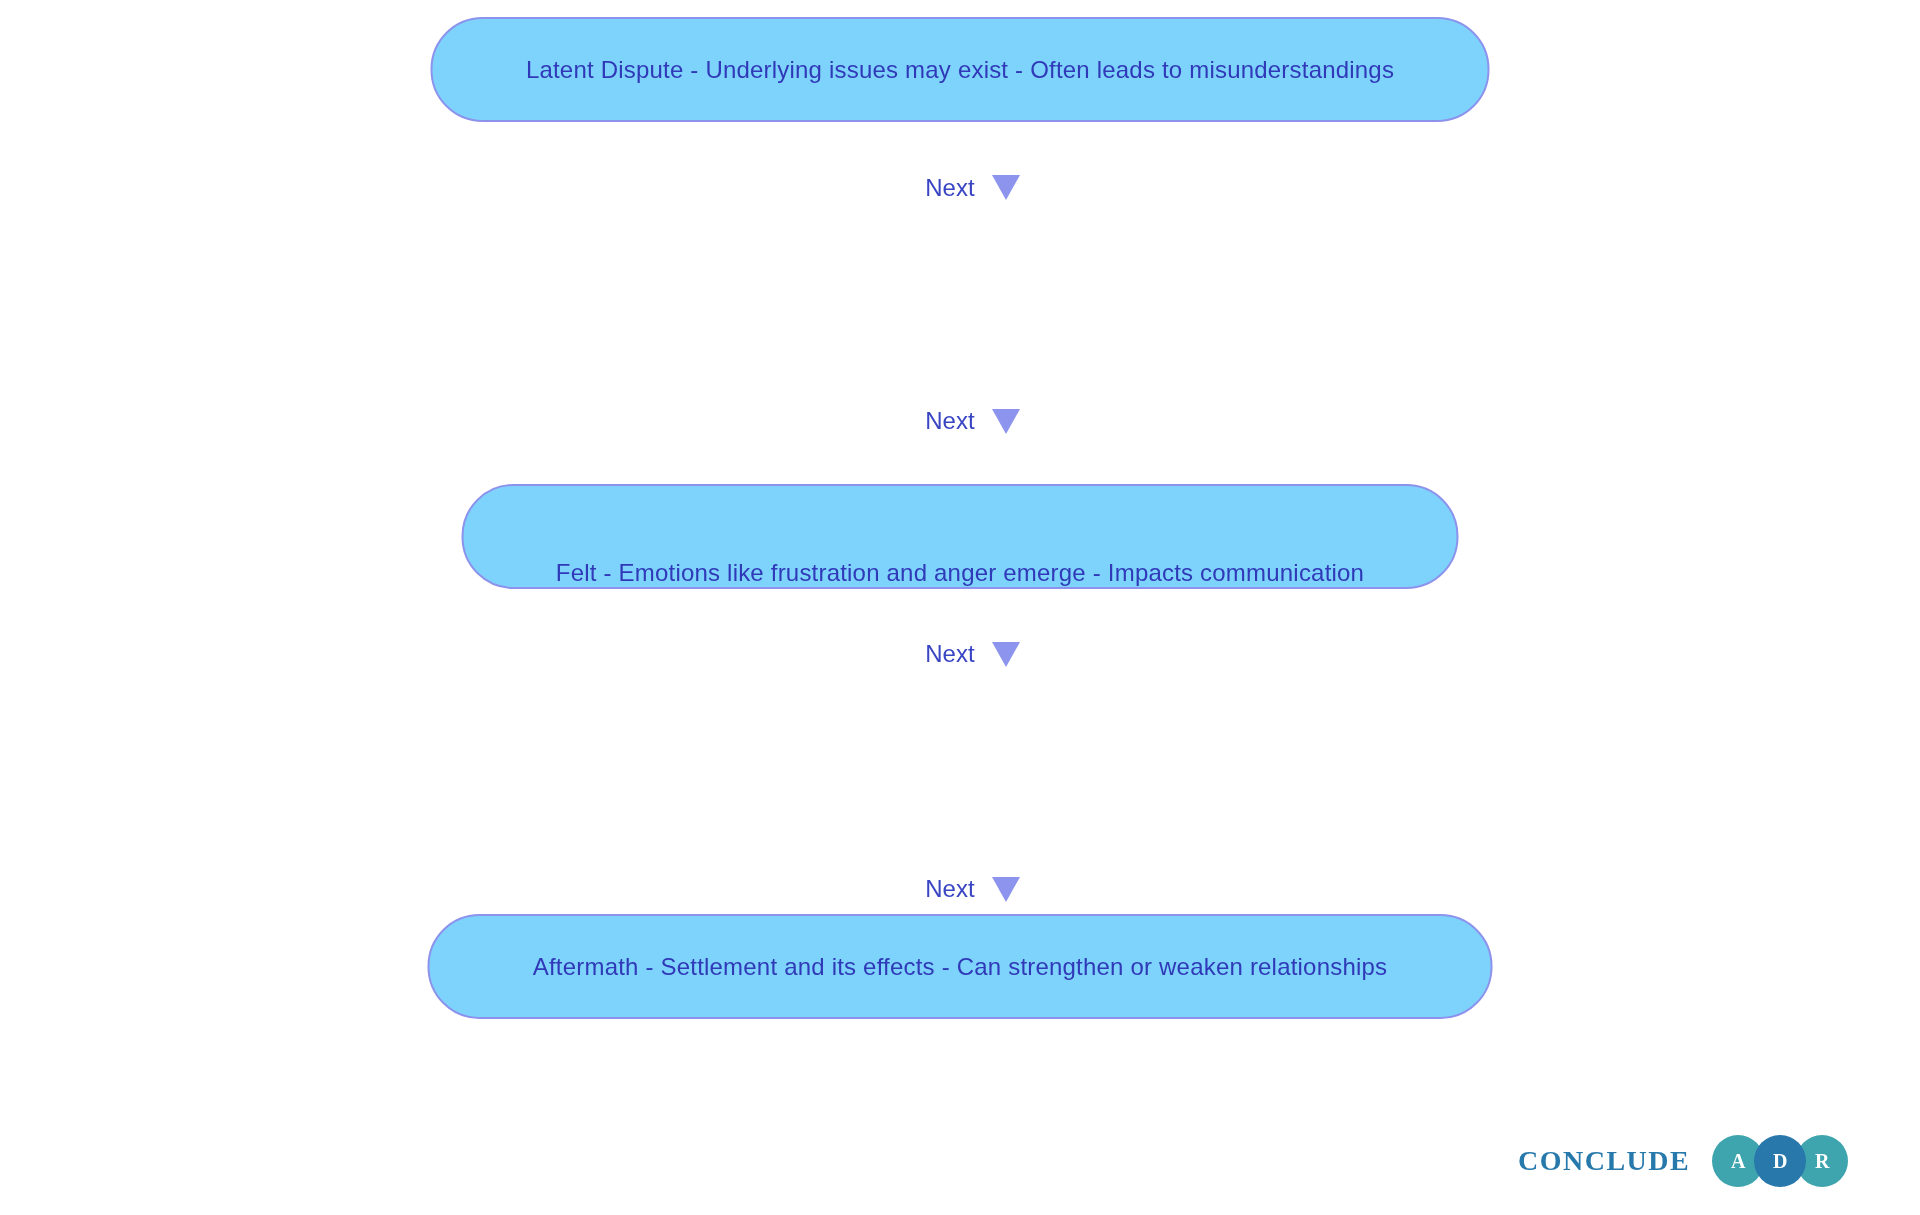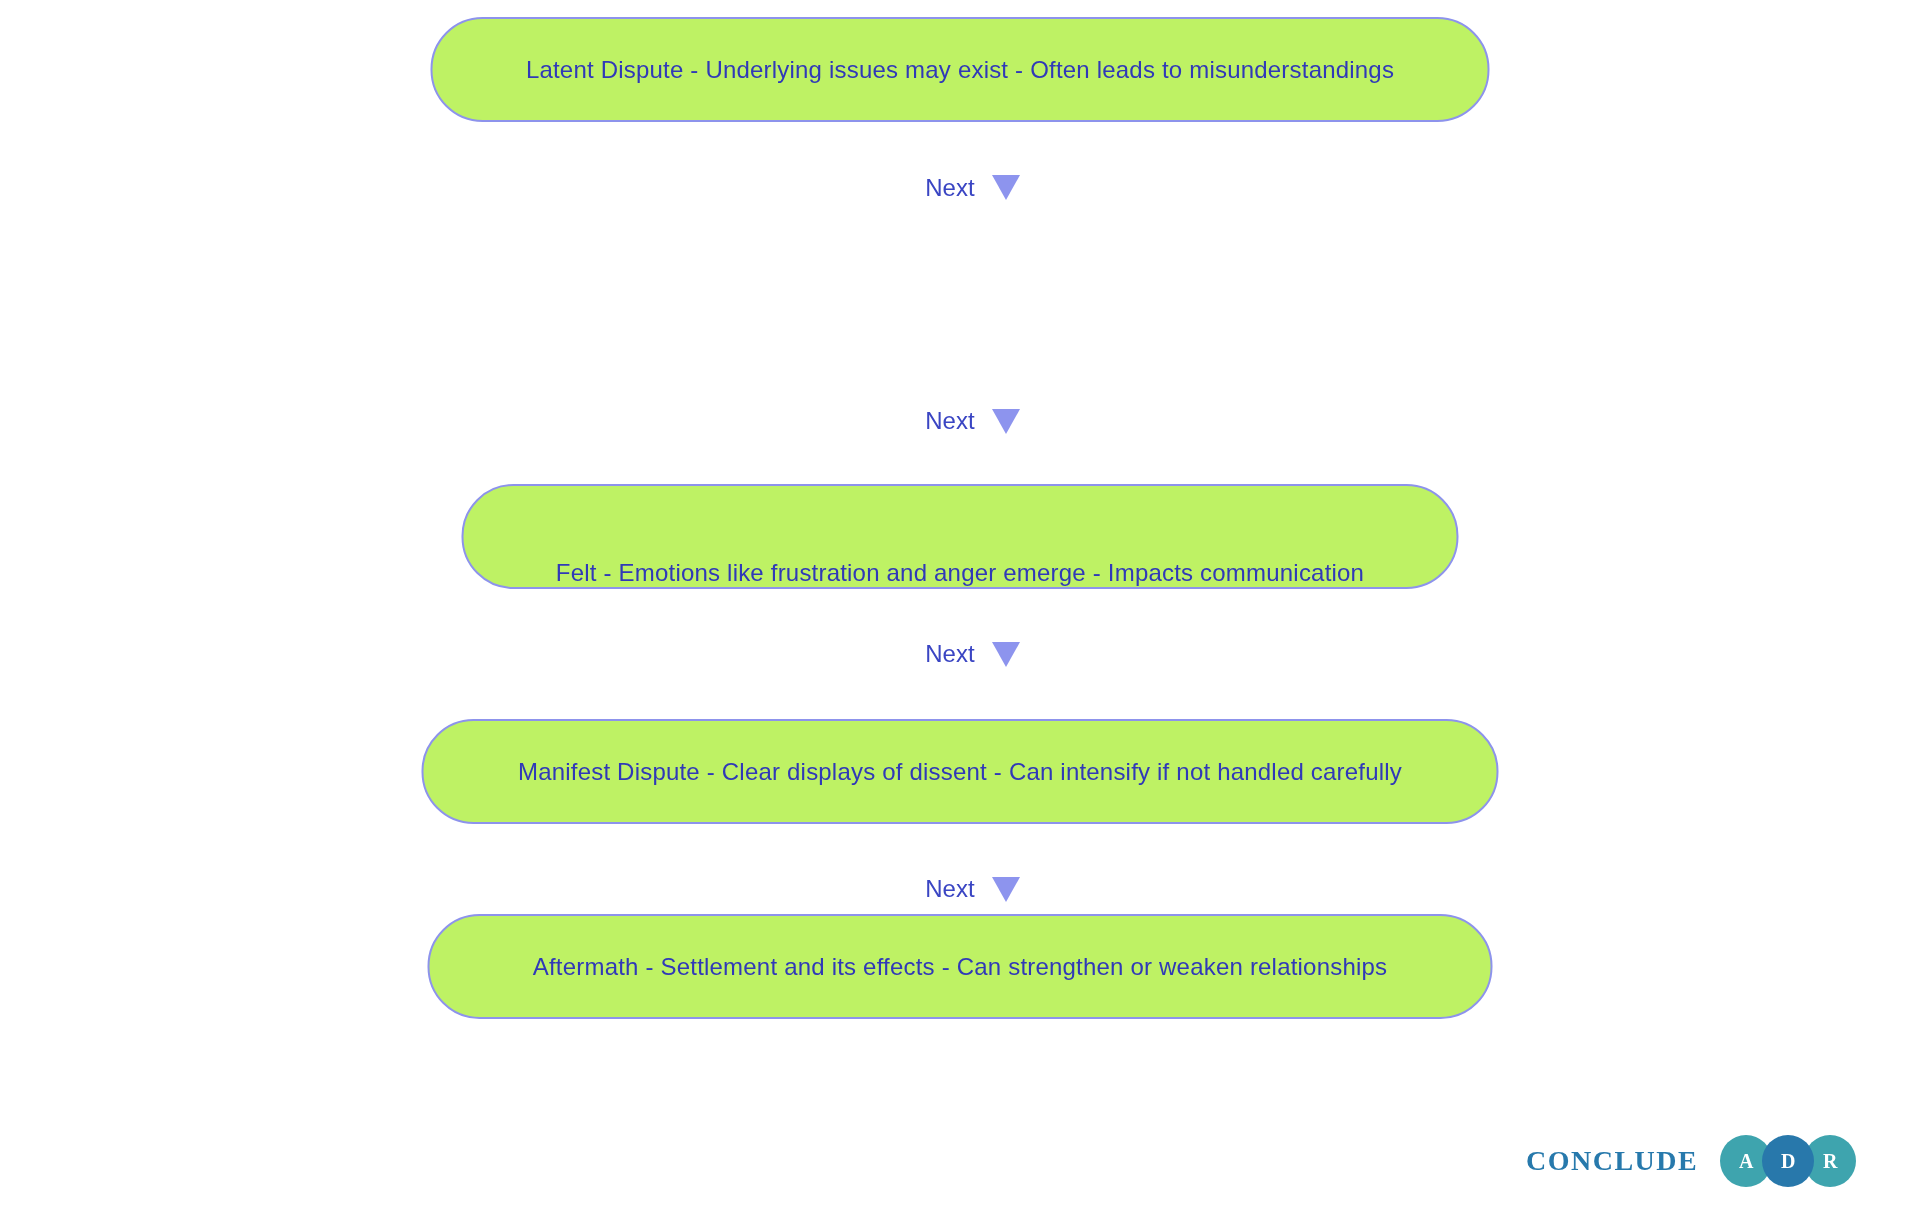--- a/index.html
+++ b/index.html
@@ -16,21 +16,21 @@
     overflow: hidden;
   }
 
   
   .node {
     position: absolute;
     left: 50%;
     transform: translateX(-50%);
     height: 105px;
     border-radius: 52px;
-    background: #bef264;
+    background: #7dd3fc;
     border: 2px solid #8d93ec;
     box-sizing: border-box;
     display: flex;
     align-items: center;
     justify-content: center;
     white-space: nowrap;
     font-size: 24px;
     color: #3039b8;
     letter-spacing: 0.2px;
   }
@@ -77,21 +77,20 @@
   }
 
   
   .logo {
     position: absolute;
     left: 1518px;
     top: 1134px;
     height: 54px;
     display: flex;
     align-items: center;
-    margin-left: 8px;
   }
   .logo .wordmark {
     font-family: "Liberation Serif", serif;
     font-weight: bold;
     font-size: 28px;
     letter-spacing: 1.5px;
     color: #2779ac;
   }
   .logo .badges {
     display: flex;
@@ -144,23 +143,20 @@
     <span>Felt - Emotions like frustration and anger emerge - Impacts communication</span>
   </div>
 
   <div class="connector c3">
     <div class="line top"></div>
     <div class="edge-label">Next</div>
     <div class="line bottom"></div>
     <div class="arrowhead"></div>
   </div>
 
-  <div class="node n4">
-    <span>Manifest Dispute - Clear displays of dissent - Can intensify if not handled carefully</span>
-  </div>
 
   <div class="connector c4">
     <div class="line top"></div>
     <div class="edge-label">Next</div>
     <div class="line bottom"></div>
     <div class="arrowhead"></div>
   </div>
 
   <div class="node n5">
     <span>Aftermath - Settlement and its effects - Can strengthen or weaken relationships</span>

